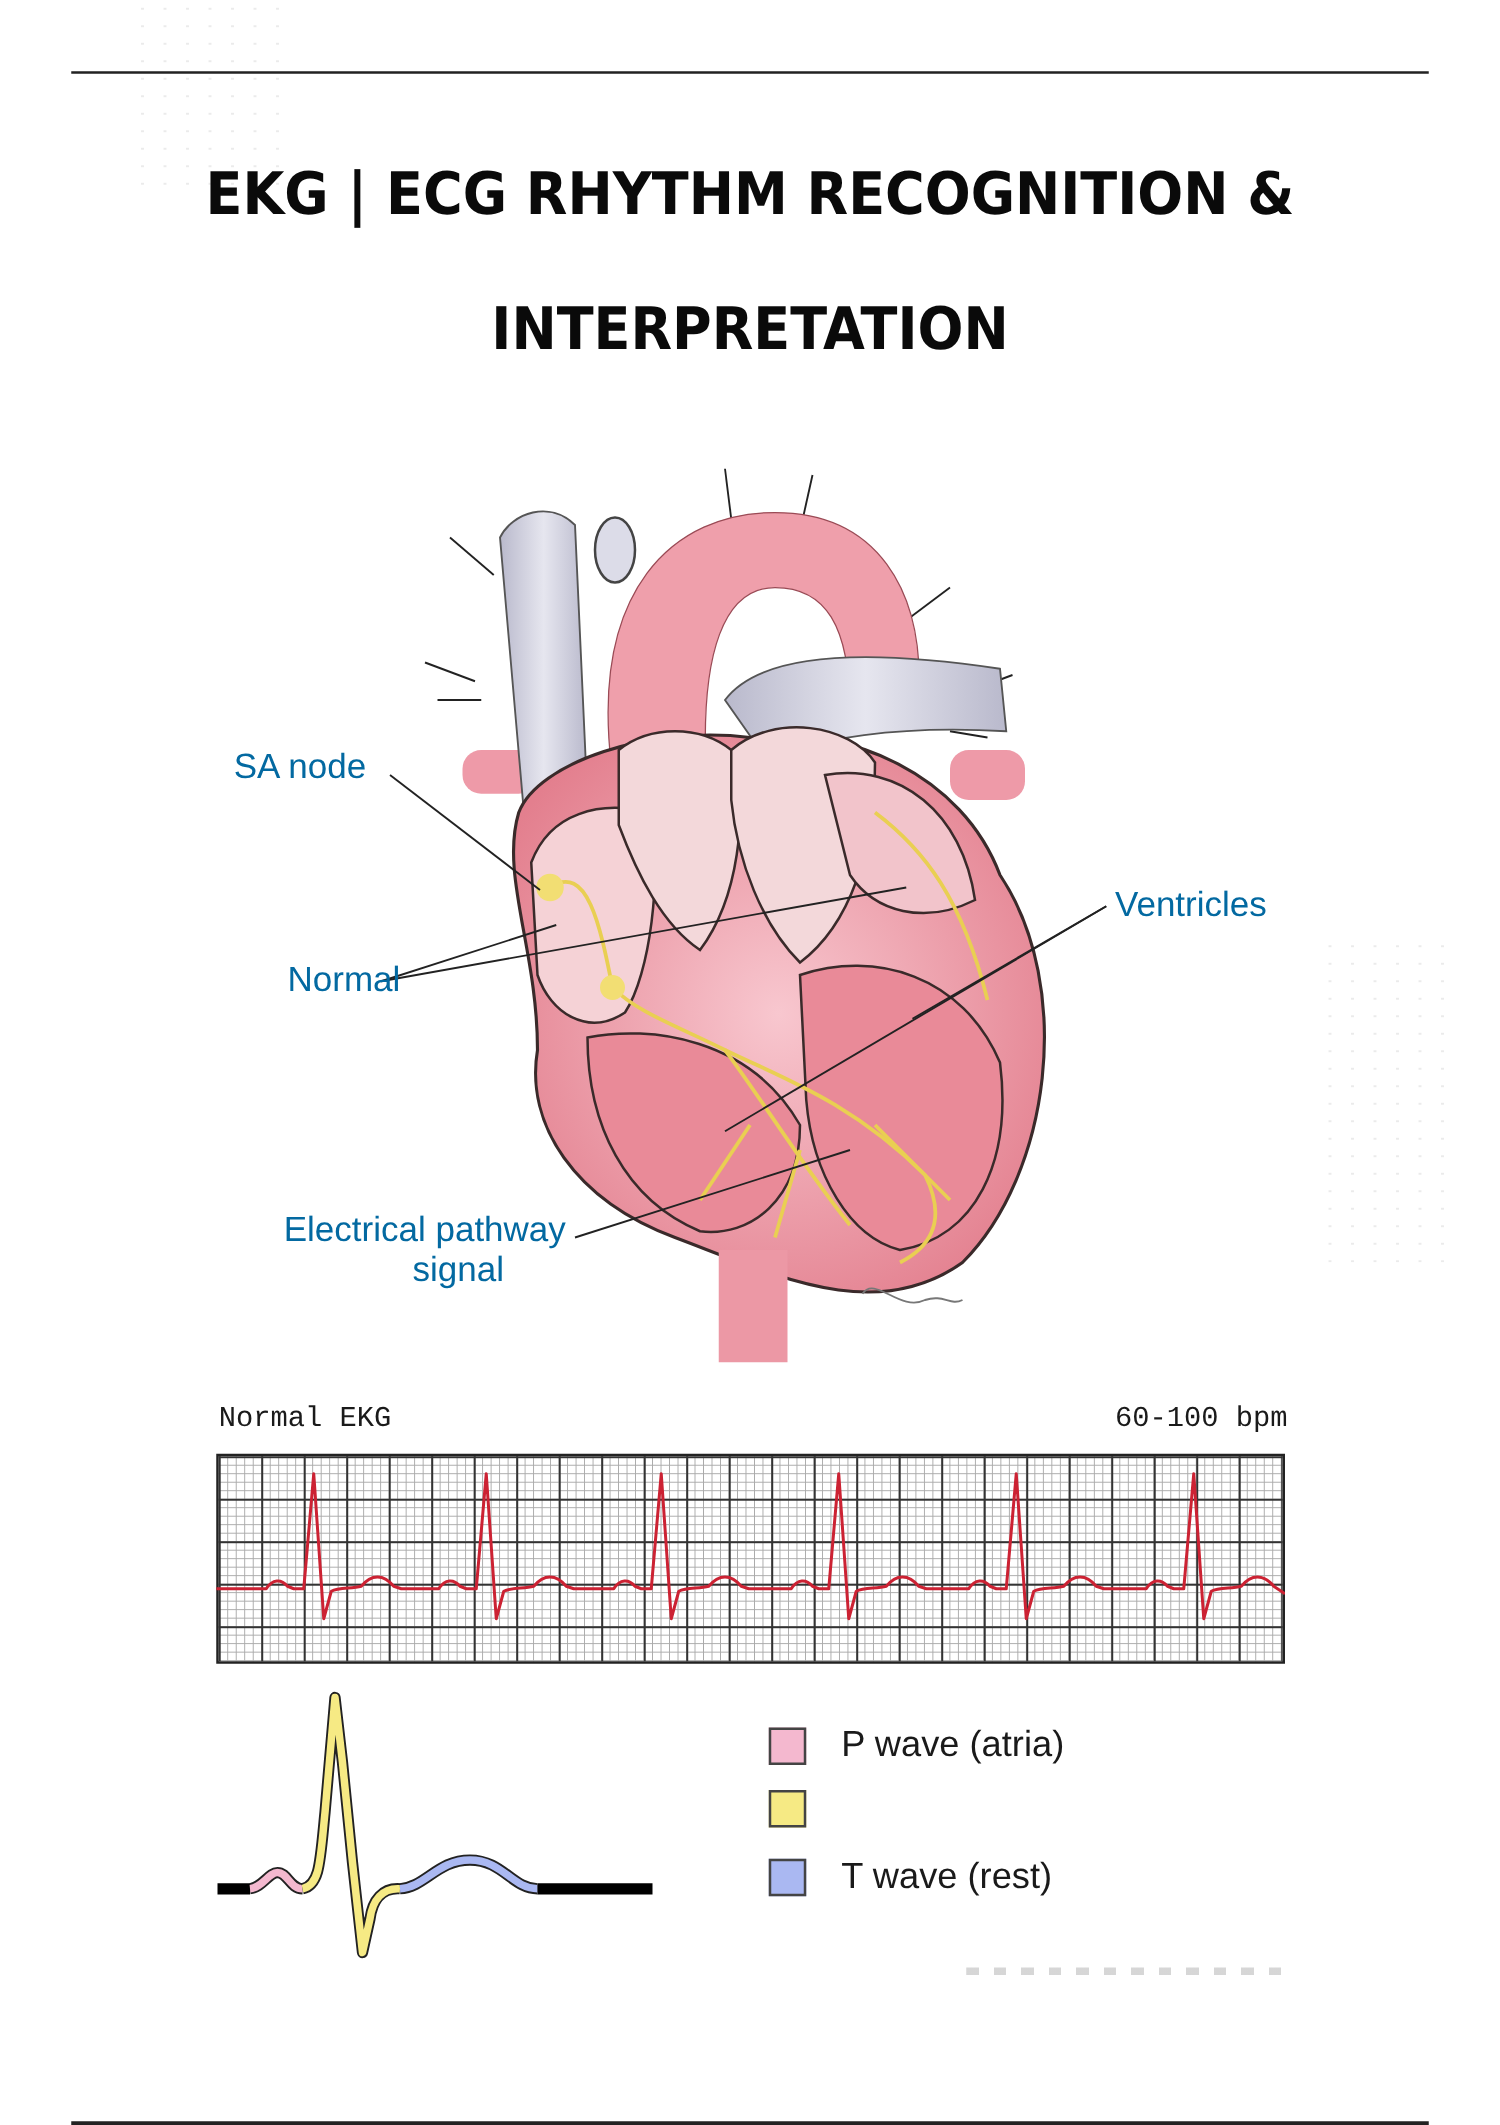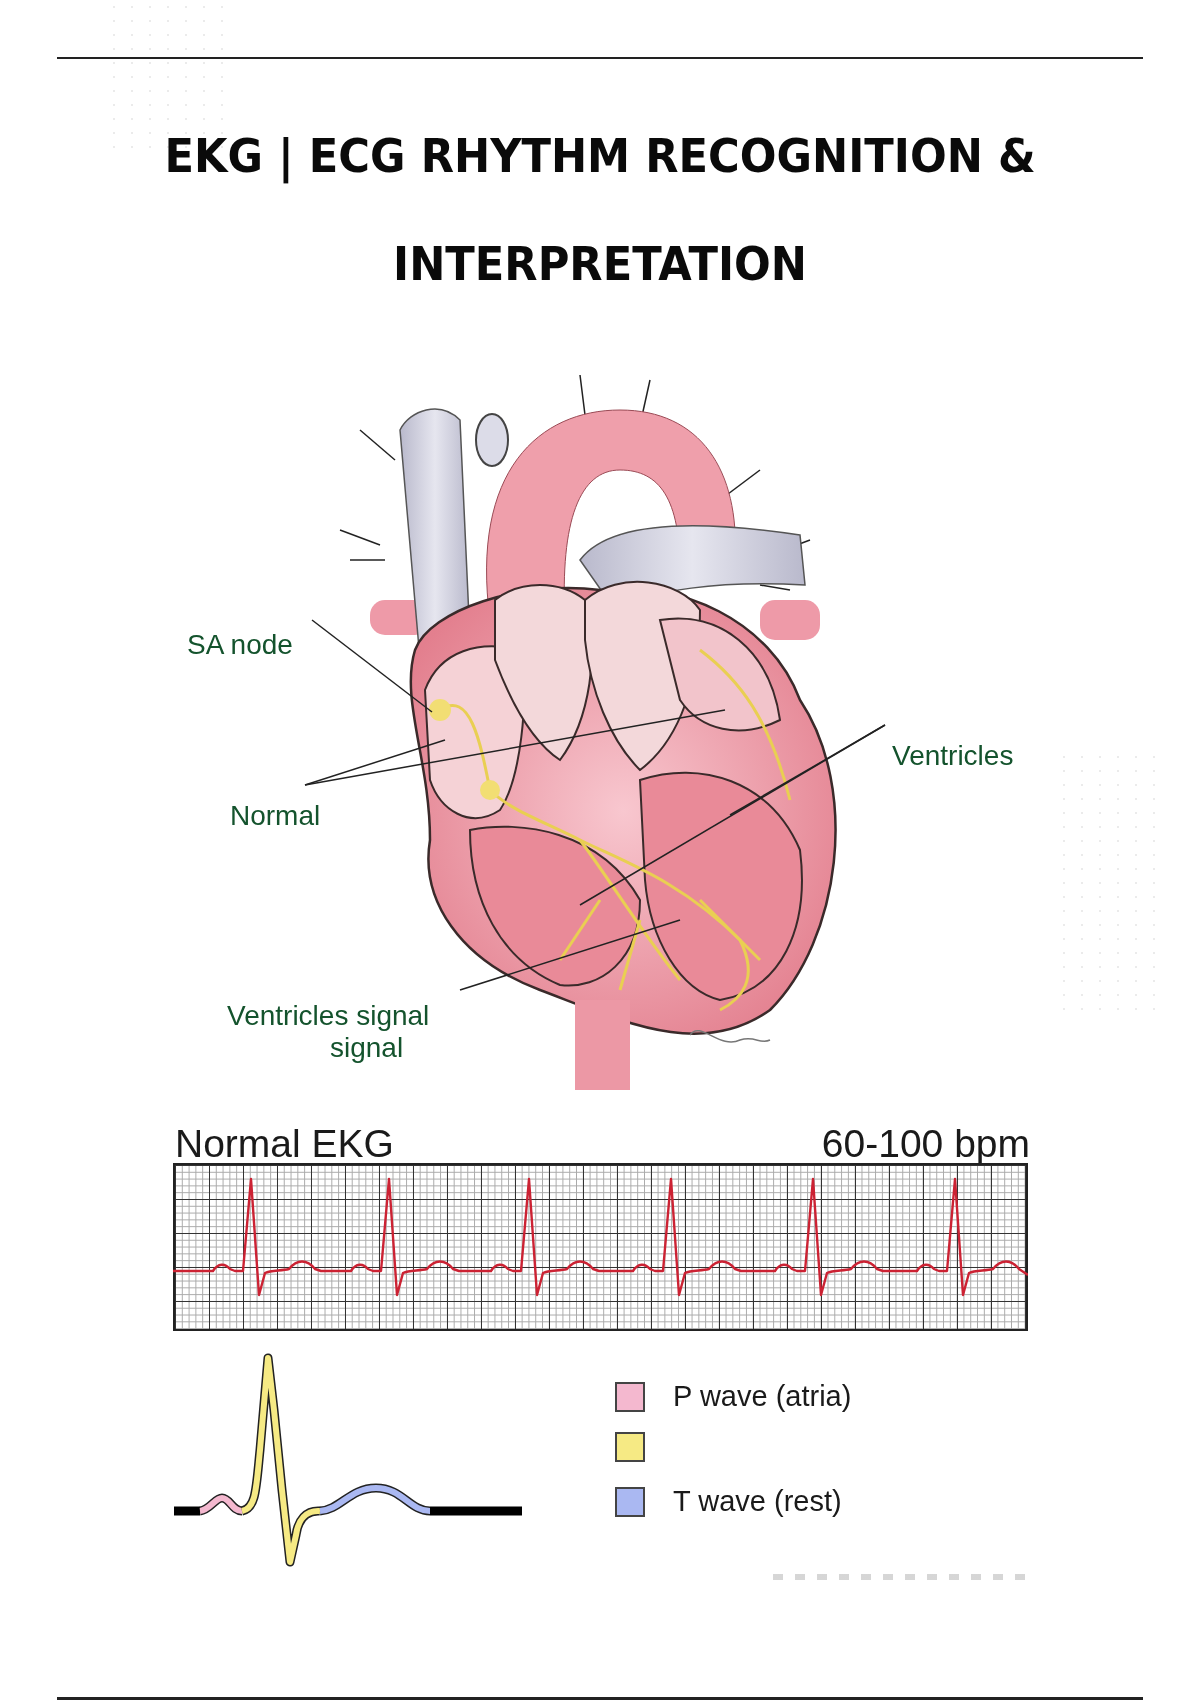--- a/index.html
+++ b/index.html
@@ -1,21 +1,21 @@
 <!DOCTYPE html>
 <html><head>
 <meta charset="utf-8">
 <style>
   html, body { margin:0; padding:0; background:#ffffff; }
   body { width:1200px; height:1700px; position:relative; overflow:hidden; font-family:"DejaVu Sans", sans-serif; color:#111; }
   .rule { position:absolute; left:57px; width:1086px; height:2px; background:#222; }
   .dots { position:absolute; background-image: radial-gradient(#e6e6e6 1.2px, transparent 1.5px); background-size:18px 14px; opacity:.8; }
   .title { position:absolute; left:0; width:1200px; text-align:center; font-family:"DejaVu Sans", sans-serif; font-weight:bold; font-size:47px; letter-spacing:0; transform:scaleX(.92); transform-origin:center; color:#0a0a0a; }
-  .lbl { position:absolute; font-family:"Liberation Sans", sans-serif; font-size:28px; color:#14532d;margin-top:32px; }
-  .ekg-head { position:absolute; font-family:Liberation Sans, sans-serif; font-size:39px; color:#1a1a1a; }
+  .lbl { position:absolute; font-family:"Liberation Sans", sans-serif; font-size:28px; color:#0369a1; }
+  .ekg-head { position:absolute; font-family:Liberation Mono, monospace; font-size:23px; color:#1a1a1a; }
   .grid { position:absolute; left:173px; top:1163px; width:855px; height:168px; border:2px solid #222; box-sizing:border-box;
     background-color:#fff;
     background-image:
       linear-gradient(#333 1.5px, transparent 1.5px),
       linear-gradient(90deg, #333 1.5px, transparent 1.5px),
       linear-gradient(#aaa 1px, transparent 1px),
       linear-gradient(90deg, #aaa 1px, transparent 1px);
     background-size: 34px 34px, 34px 34px, 6.8px 6.8px, 6.8px 6.8px; }
   .legend-item { position:absolute; left:615px; display:flex; align-items:center; font-family:"Liberation Sans", sans-serif; font-size:29px; color:#1a1a1a; }
   .swatch { width:30px; height:30px; border:2px solid #444; box-sizing:border-box; margin-right:28px; }
@@ -98,21 +98,21 @@
       <path d="M305 785 L725 710"></path>
     <path d="M885 725 L580 905"></path>
       <path d="M885 725 L730 815"></path>
     <path d="M460 990 L680 920"></path>
   </g>
 </svg>
 
 <div class="lbl" style="left:187px;top:597px;">SA node</div>
 <div class="lbl" style="left:230px;top:768px;">Normal</div>
 <div class="lbl" style="left:892px;top:708px;">Ventricles</div>
-<div class="lbl" style="left:227px;top:968px;">Ventricles signal</div>
+<div class="lbl" style="left:227px;top:968px;">Electrical pathway</div>
 <div class="lbl" style="left:330px;top:1000px;">signal</div>
 
 <div class="ekg-head" style="left:175px;top:1122px;">Normal EKG</div>
 <div class="ekg-head" style="right:170px;top:1122px;">60-100 bpm</div>
 <div class="grid"></div>
 <svg width="855" height="168" style="left:173px;top:1163px;" viewBox="0 0 855 168">
   <path fill="none" stroke="#cc2233" stroke-width="2.4" stroke-linejoin="round" d="M0 108 L40 108 C45 100 52 100 57 106 L62 108 L70 108 L78 16 L86 132 L92 110 C98 107 108 108 116 106 C124 96 134 96 142 106 L148 108
        L178 108 C183 100 190 100 195 106 L200 108 L208 108 L216 16 L224 132 L230 110 C236 107 246 108 254 106 C262 96 272 96 280 106 L286 108
        L318 108 C323 100 330 100 335 106 L340 108 L348 108 L356 16 L364 132 L370 110 C376 107 386 108 394 106 C402 96 412 96 420 106 L426 108
        L460 108 C465 100 472 100 477 106 L482 108 L490 108 L498 16 L506 132 L512 110 C518 107 528 108 536 106 C544 96 554 96 562 106 L568 108

